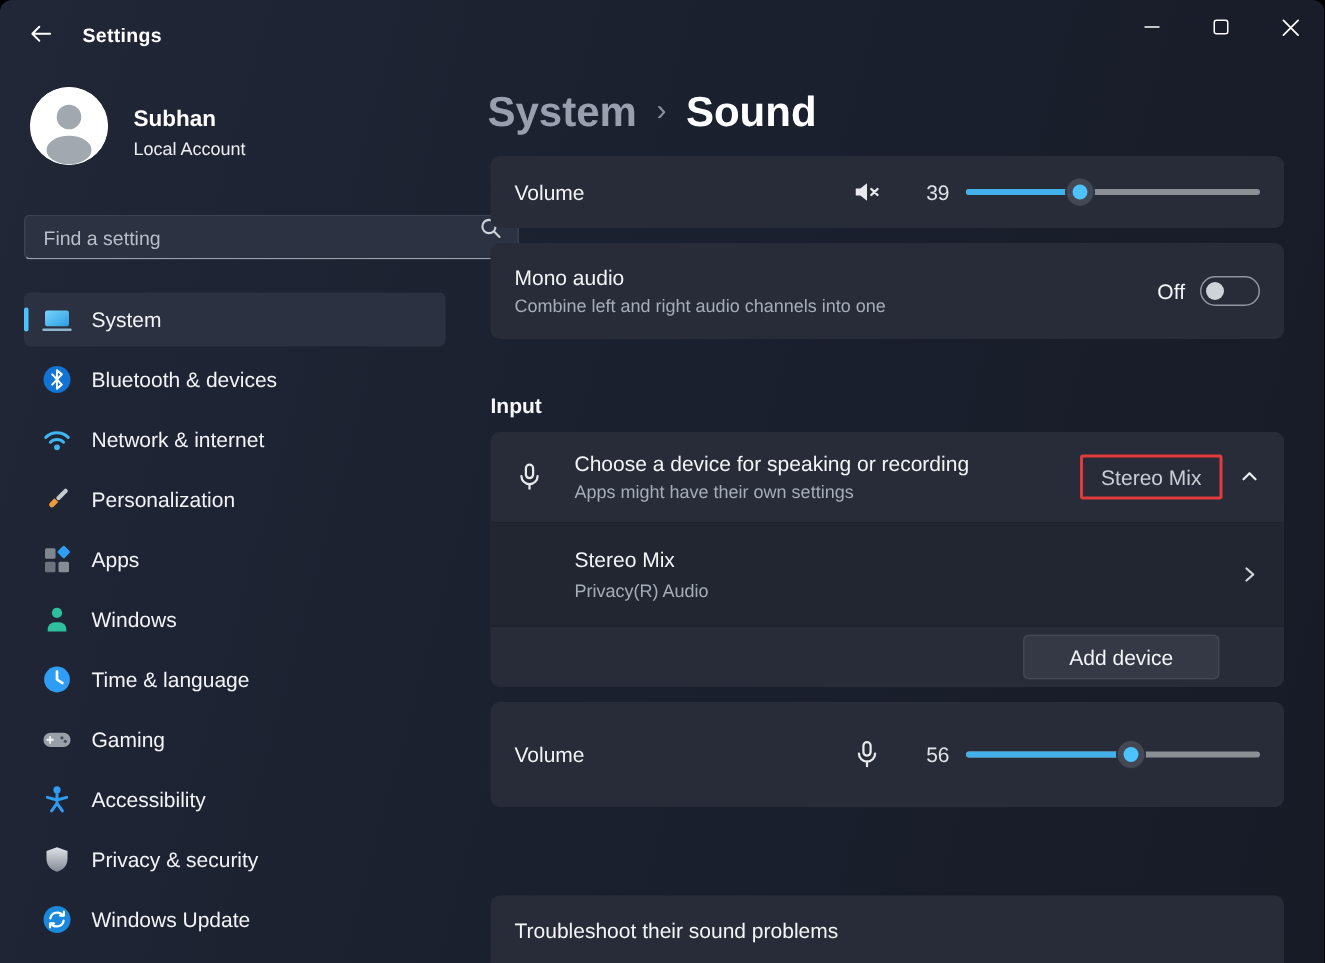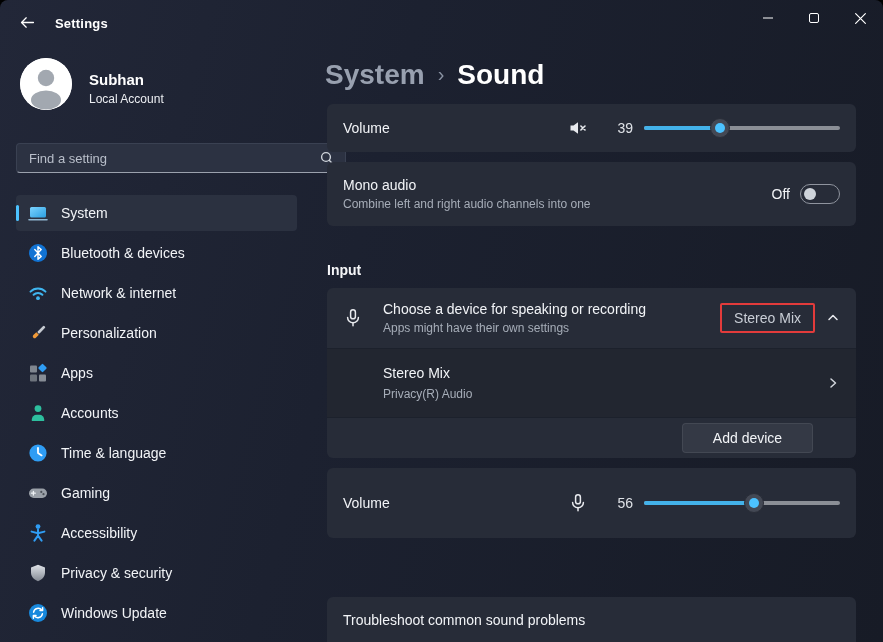--- a/index.html
+++ b/index.html
@@ -16,21 +16,21 @@
   .tb-title{position:absolute;left:55px;top:16px;font-size:13px;font-weight:700;letter-spacing:.2px;}
   .win-controls{position:absolute;right:0;top:0;display:flex;}
   .win-btn{width:46px;height:36px;display:flex;align-items:center;justify-content:center;cursor:pointer;}
   
   .avatar{position:absolute;left:20px;top:58px;width:52px;height:52px;border-radius:50%;overflow:hidden;background:#fff;}
   .profile-name{position:absolute;left:89px;top:71px;font-size:15px;font-weight:700;}
   .profile-type{position:absolute;left:89px;top:92px;font-size:12px;color:#eceef2;}
   .searchbox{
     position:absolute;left:16px;top:143px;width:330px;height:30px;box-sizing:border-box;
     background:#2c3242;border:1px solid #3a4152;border-bottom:1px solid #9ba1ad;border-radius:4px;
-    display:flex;align-items:center;
+    display:flex;
   }
   .searchbox input{
     flex:1;background:transparent;border:none;outline:none;color:#e8eaee;
     font-size:13px;padding:0 8px 0 12px;font-family:inherit;
   }
   .searchbox input::placeholder{color:#b9bfca;}
   .search-ic{width:16px;height:16px;margin-right:10px;flex:none;}
   .nav{position:absolute;left:16px;top:195px;width:281px;}
   .nav-item{
     position:relative;height:36px;border-radius:4px;margin-bottom:4px;
@@ -186,21 +186,21 @@
           <rect x="11" y="11.5" width="7" height="7" rx="1" fill="#878d96"></rect>
           <rect x="11.3" y="1.8" width="6.4" height="6.4" rx="1" transform="rotate(45 14.5 5)" fill="#2f9df4"></rect>
         </svg>
       <span class="nav-label">Apps</span>
     </div>
     <div class="nav-item">
       <svg class="nav-ic" viewBox="0 0 20 20">
           <circle cx="10" cy="5.6" r="3.4" fill="#2dbf9e"></circle>
           <path d="M3.8 18 v-1.4 a4.8 4.8 0 0 1 4.8-4.8 h2.8 a4.8 4.8 0 0 1 4.8 4.8 V18 Z" fill="#2dbf9e"></path>
         </svg>
-      <span class="nav-label">Accounts</span>
+      <span class="nav-label">Windows</span>
     </div>
     <div class="nav-item">
       <svg class="nav-ic" viewBox="0 0 20 20">
           <circle cx="10" cy="10" r="8.6" fill="#2f9df4"></circle>
           <path d="M10 4.8 V10 L13.6 12.4" stroke="#fff" stroke-width="1.8" fill="none" stroke-linecap="round" stroke-linejoin="round"></path>
         </svg>
       <span class="nav-label">Time &amp; language</span>
     </div>
     <div class="nav-item">
       <svg class="nav-ic" viewBox="0 0 20 20">
@@ -333,16 +333,16 @@
         <div class="track"></div>
         <div class="fill" style="width: 56%;"></div>
         <div class="thumb" style="left: 56%;"></div>
       </div>
     </div>
   </div>
 
   <div class="section-header" style="top:596px;">Advanced</div>
 
   <div class="card trouble-card" style="top:597px;height:60px;">
-    <span>Troubleshoot common sound problems</span>
+    <span>Troubleshoot their sound problems</span>
   </div>
 
 </div>
 
 </body></html>

